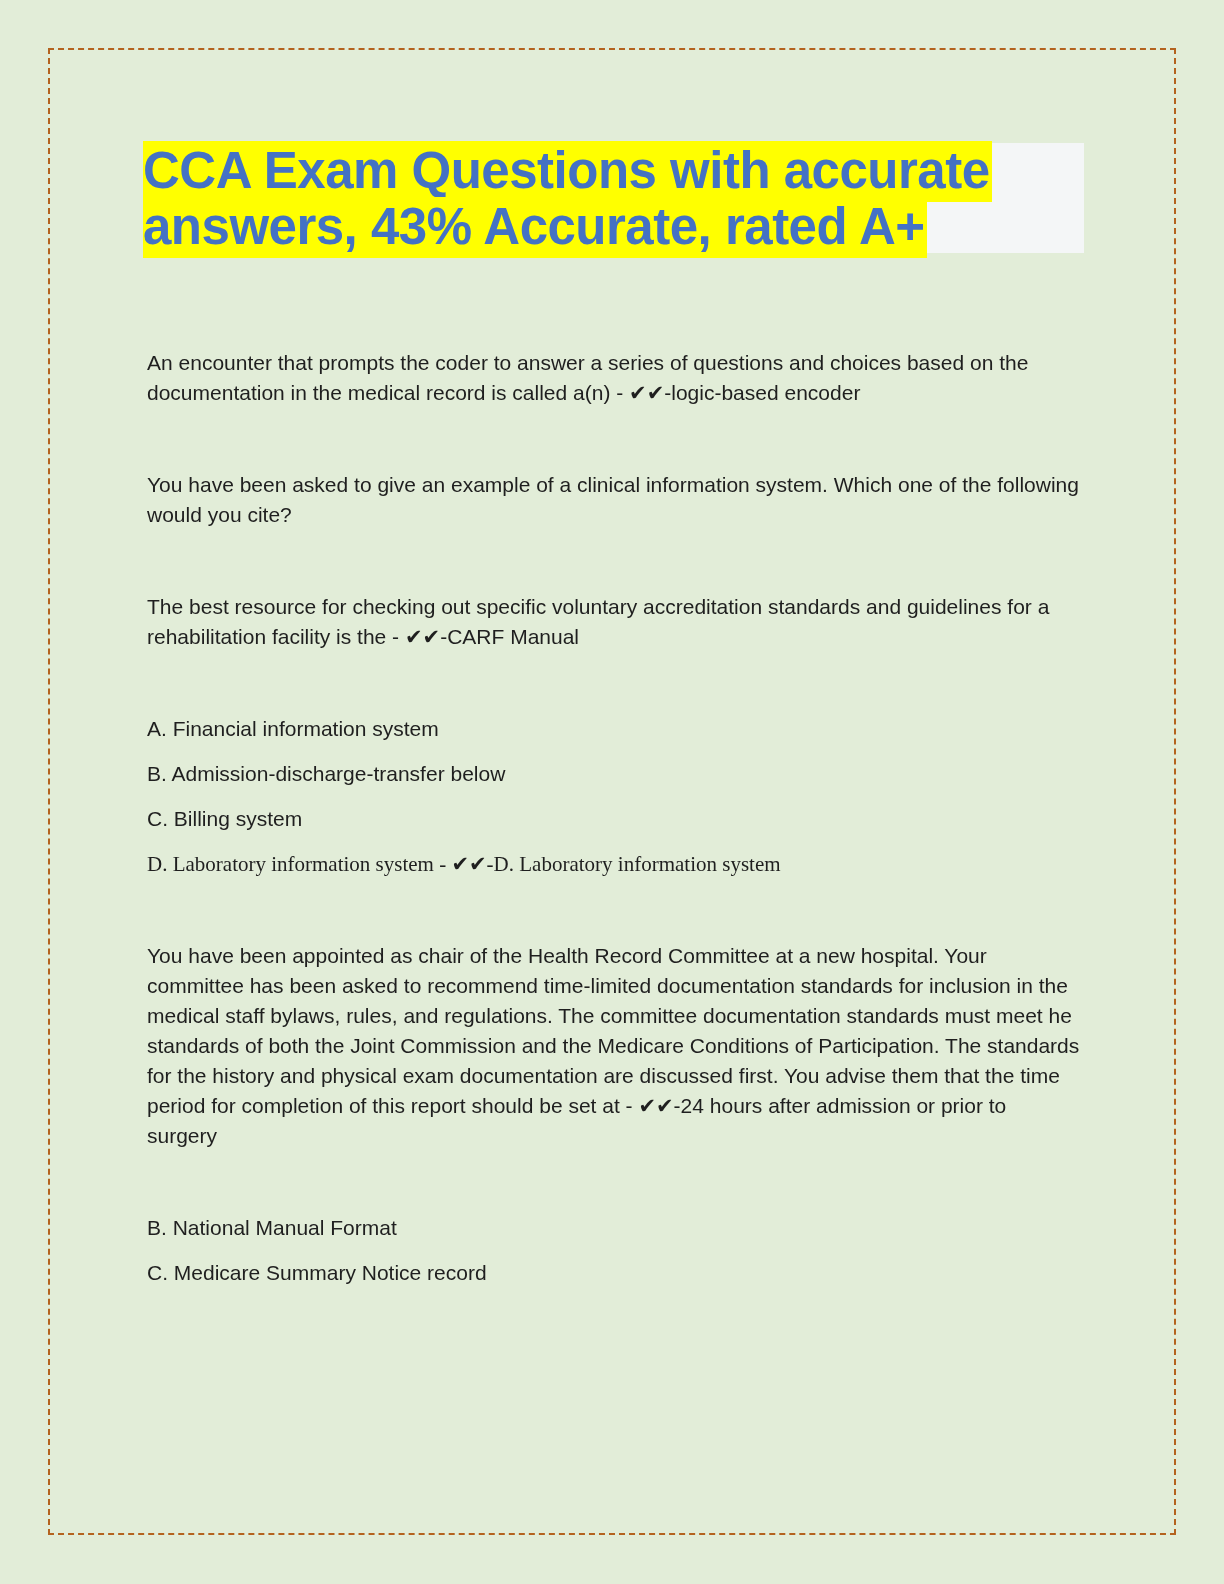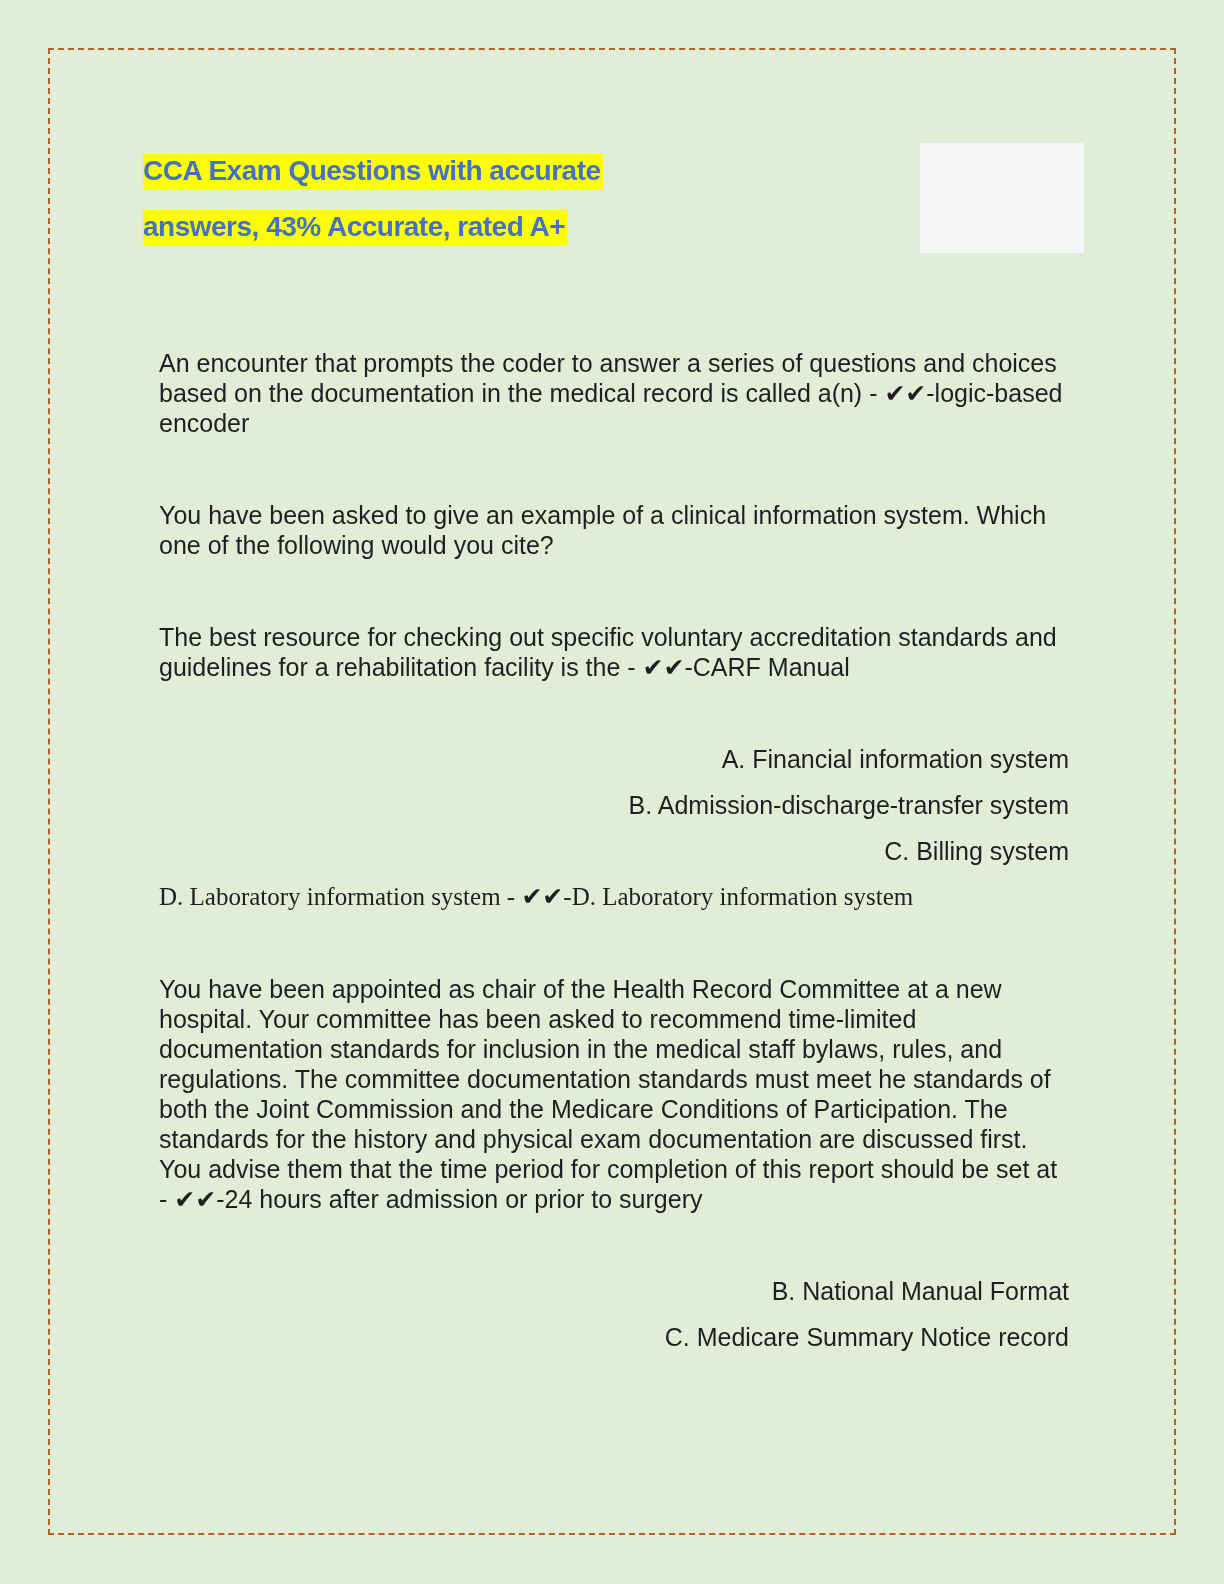--- a/index.html
+++ b/index.html
@@ -39,41 +39,40 @@
     top: 0;
     width: 164px;
     height: 110px;
     background: #f4f6f7;
   }
   h1.page-title {
     position: relative;
     margin: 0;
     font-family: "Liberation Sans", "DejaVu Sans", sans-serif;
     font-weight: bold;
-    font-size: 28px;
+    font-size: 51px;
     line-height: 56px;
     color: #4472c4;
     letter-spacing: -0.5px;
   }
   h1.page-title .hl {
     background: #ffff00;
     padding: 1px 2px 3px 0;
   }
   .body-text p {
-    margin: 16px;
-    font-size: 25px;
+    margin: 4px;
+    font-size: 21px;
     line-height: 30px;
     color: #1f1f1f;
   }
   .body-text p.q {
     margin-bottom: 62px;
   }
   .body-text p.opt {
     margin-bottom: 15px;
-    text-align: right;
   }
   .body-text p.opt-end {
     margin-bottom: 62px;
     font-family: Liberation Serif, serif;
   }
 </style>
 </head>
 <body>
 
 <div class="border-frame"></div>
@@ -83,21 +82,21 @@
   <div class="title-block">
     <div class="title-white-box"></div>
     <h1 class="page-title"><span class="hl">CCA Exam Questions with accurate</span><br><span class="hl">answers, 43% Accurate, rated A+</span></h1>
   </div>
 
   <div class="body-text">
     <p class="q">An encounter that prompts the coder to answer a series of questions and choices based on the documentation in the medical record is called a(n) - ✔✔-logic-based encoder</p>
     <p class="q">You have been asked to give an example of a clinical information system. Which one of the following would you cite?</p>
     <p class="q">The best resource for checking out specific voluntary accreditation standards and guidelines for a rehabilitation facility is the - ✔✔-CARF Manual</p>
     <p class="opt">A. Financial information system</p>
-    <p class="opt">B. Admission-discharge-transfer system</p>
+    <p class="opt">B. Admission-discharge-transfer below</p>
     <p class="opt">C. Billing system</p>
     <p class="opt-end">D. Laboratory information system - ✔✔-D. Laboratory information system</p>
     <p class="q">You have been appointed as chair of the Health Record Committee at a new hospital. Your committee has been asked to recommend time-limited documentation standards for inclusion in the medical staff bylaws, rules, and regulations. The committee documentation standards must meet he standards of both the Joint Commission and the Medicare Conditions of Participation. The standards for the history and physical exam documentation are discussed first. You advise them that the time period for completion of this report should be set at - ✔✔-24 hours after admission or prior to surgery</p>
     <p class="opt">B. National Manual Format</p>
     <p class="opt">C. Medicare Summary Notice record</p>
   </div>
 
 </div>
 
 </body></html>

